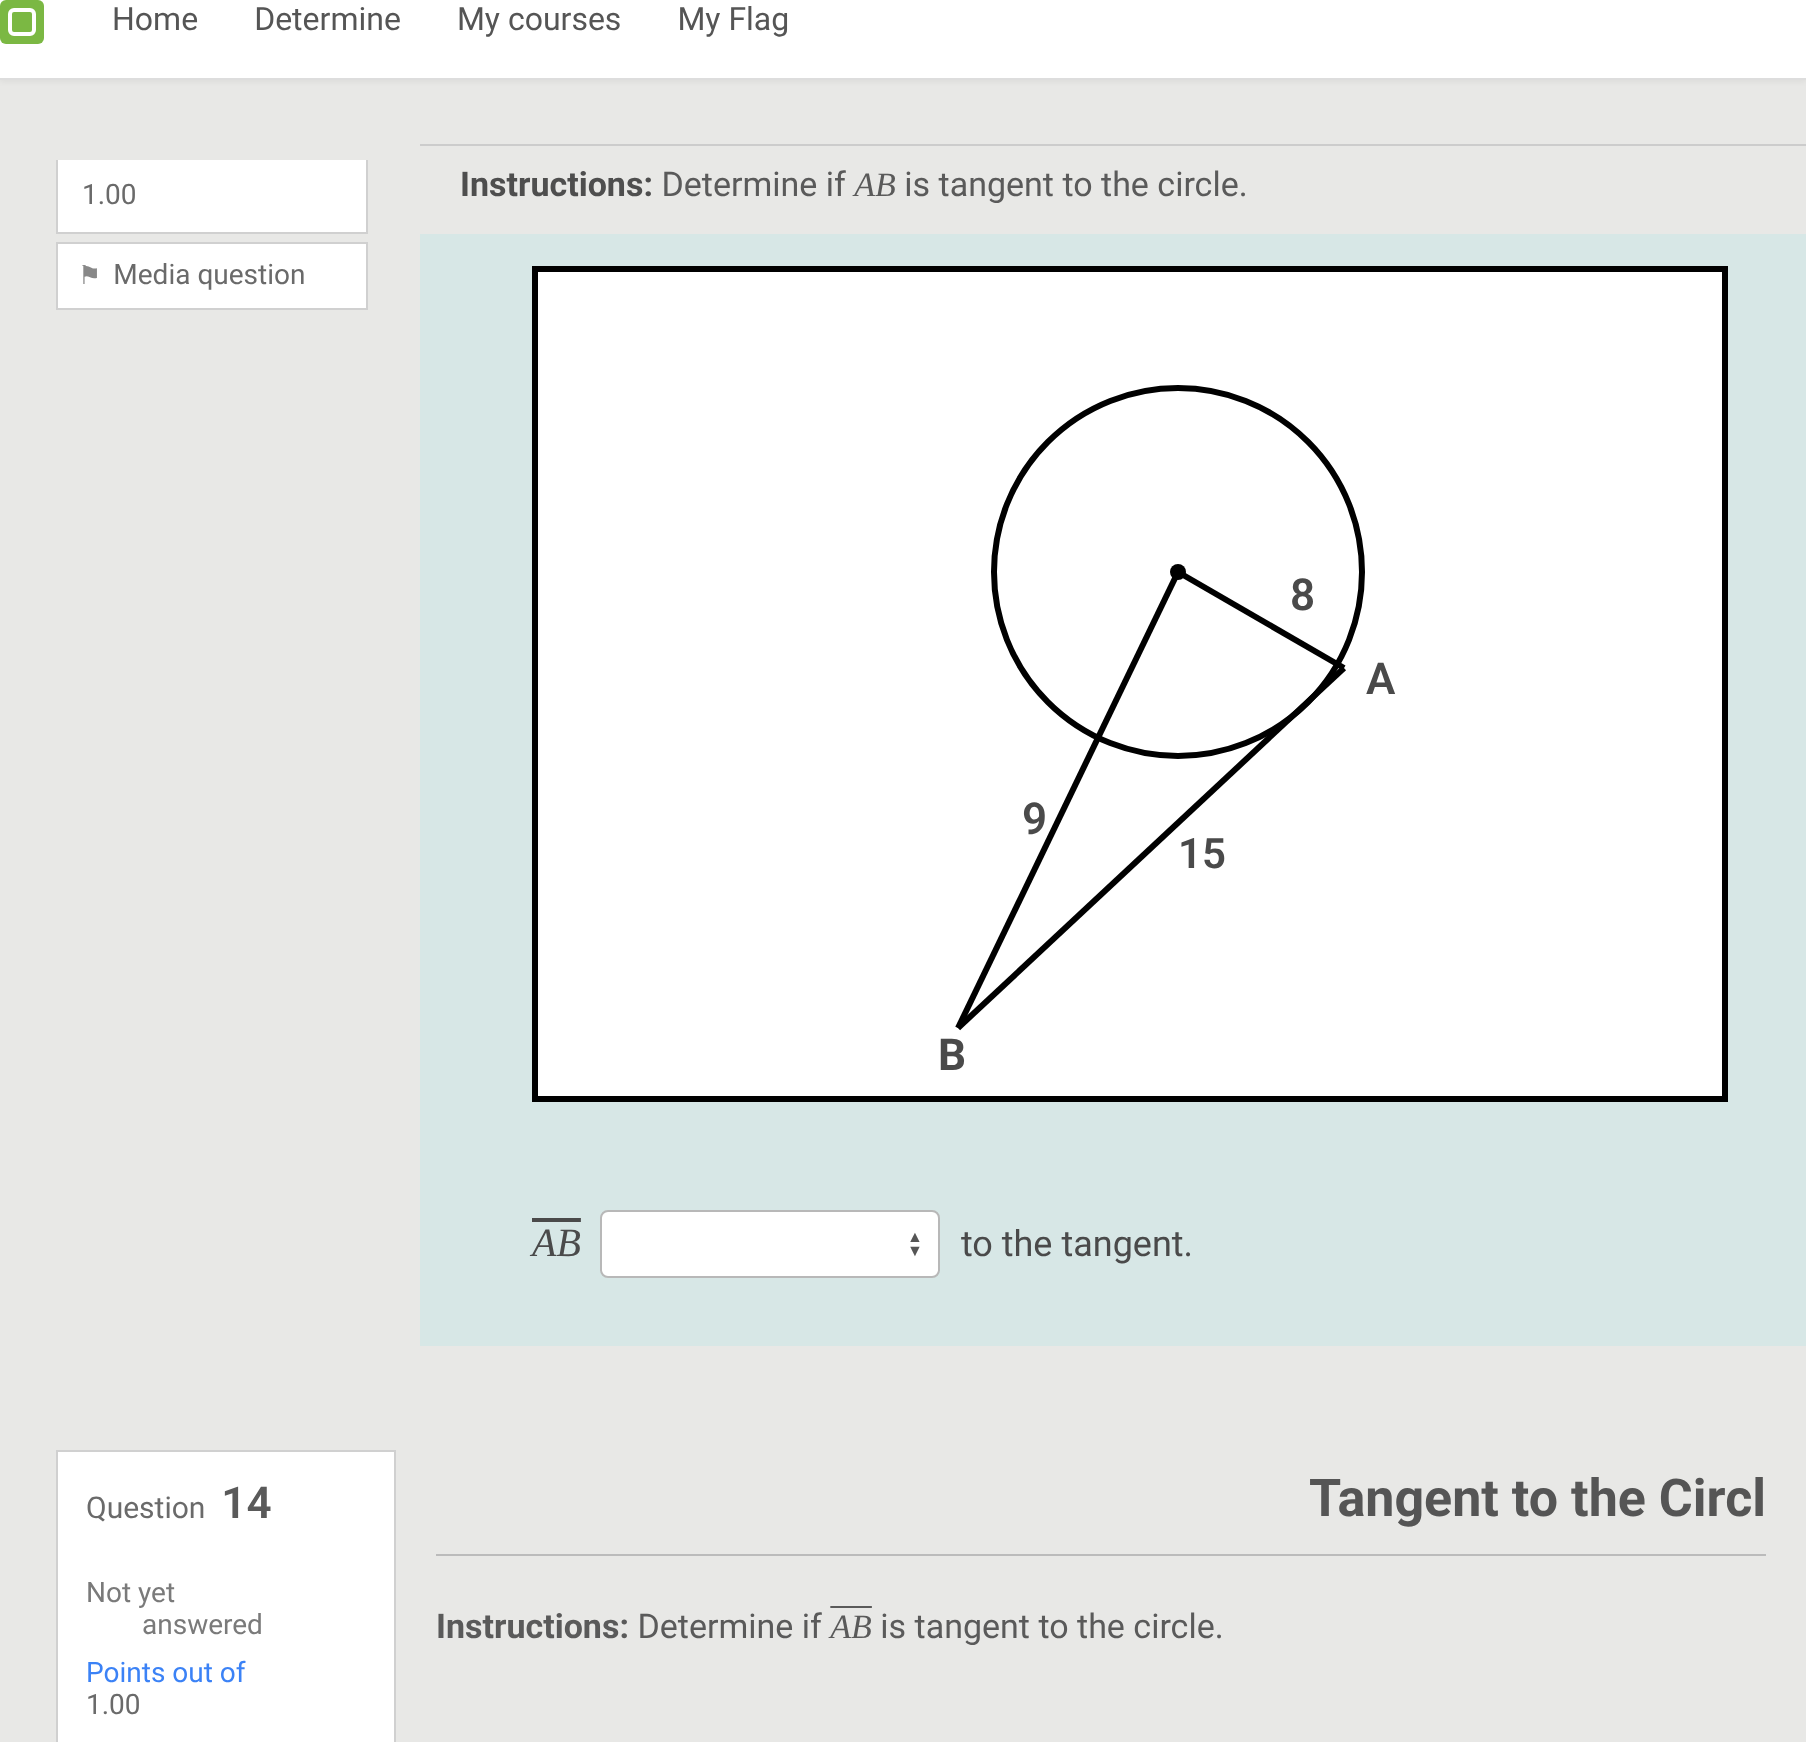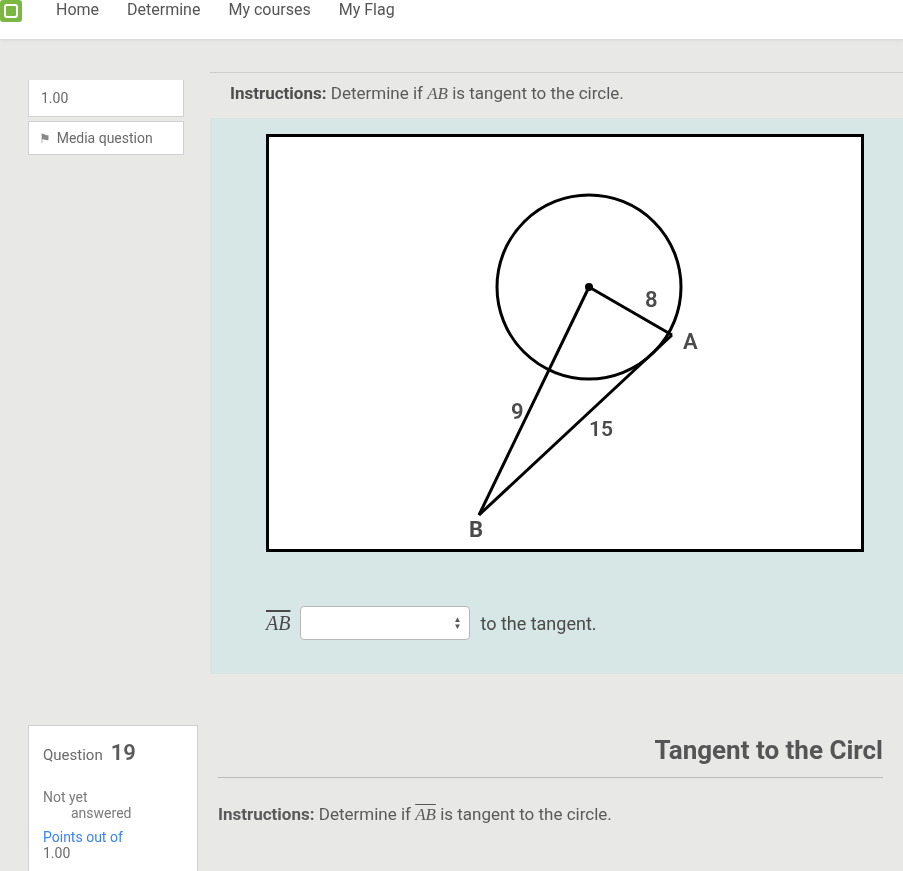--- a/index.html
+++ b/index.html
@@ -220,21 +220,21 @@
         </span>
       </div>
       <span>to the tangent.</span>
     </div>
   </div>
 
   <div class="question-block">
     <div class="qleft">
       <div>
         <span class="qtitle">Question</span>
-        <span class="qnum">19</span>
+        <span class="qnum">14</span>
       </div>
       <div class="line2">Not yet</div>
       <div class="line3">answered</div>
       <div class="line4">Points out of</div>
       <div class="line5">1.00</div>
     </div>
     <div class="qright">
       <h2>Tangent to the Circl</h2>
       <div class="instr2">
         <strong>Instructions:</strong>

